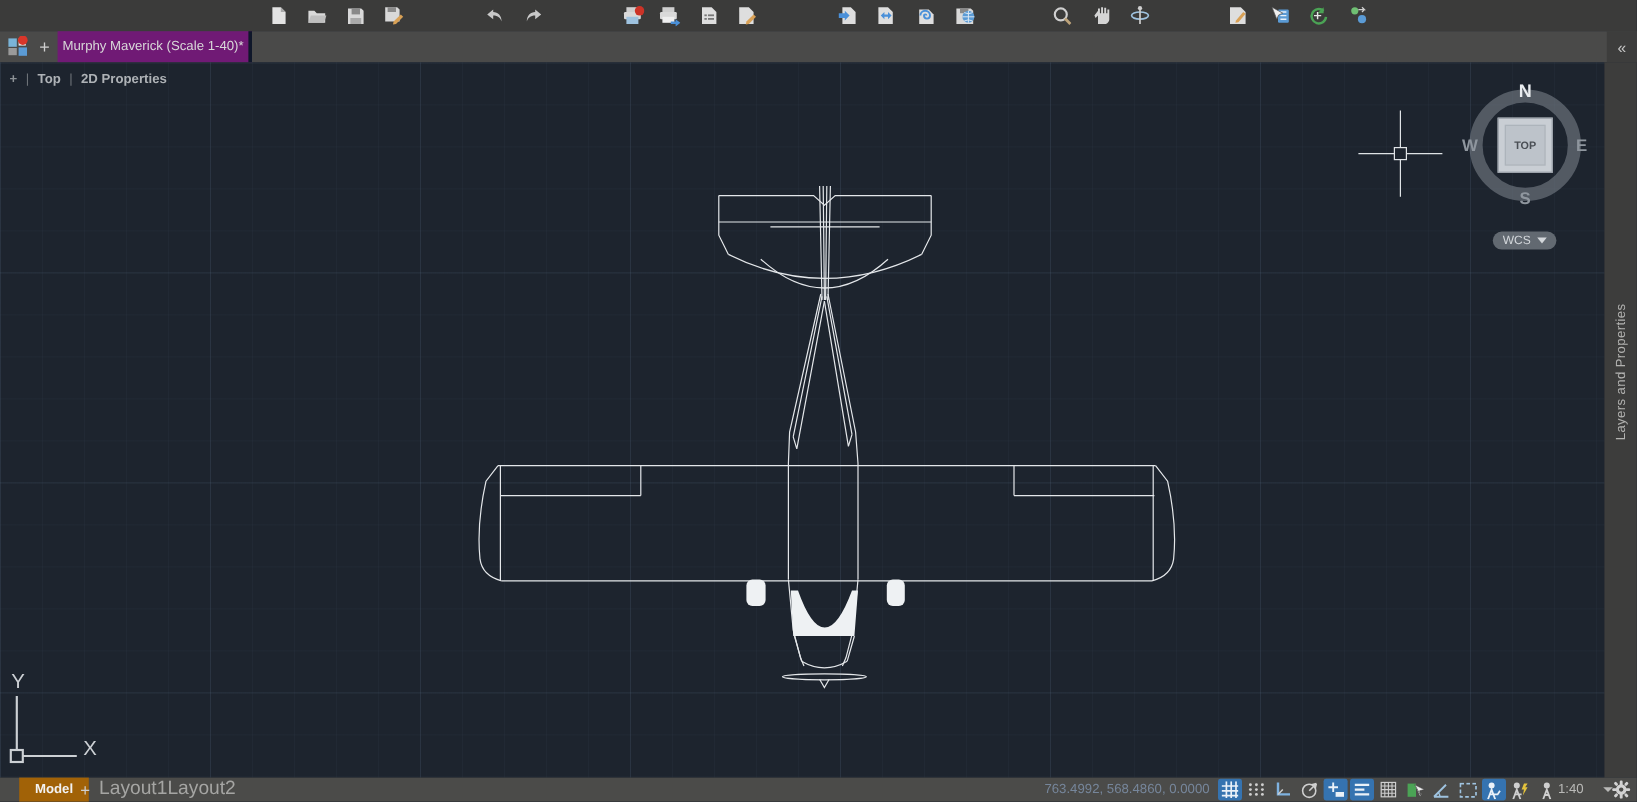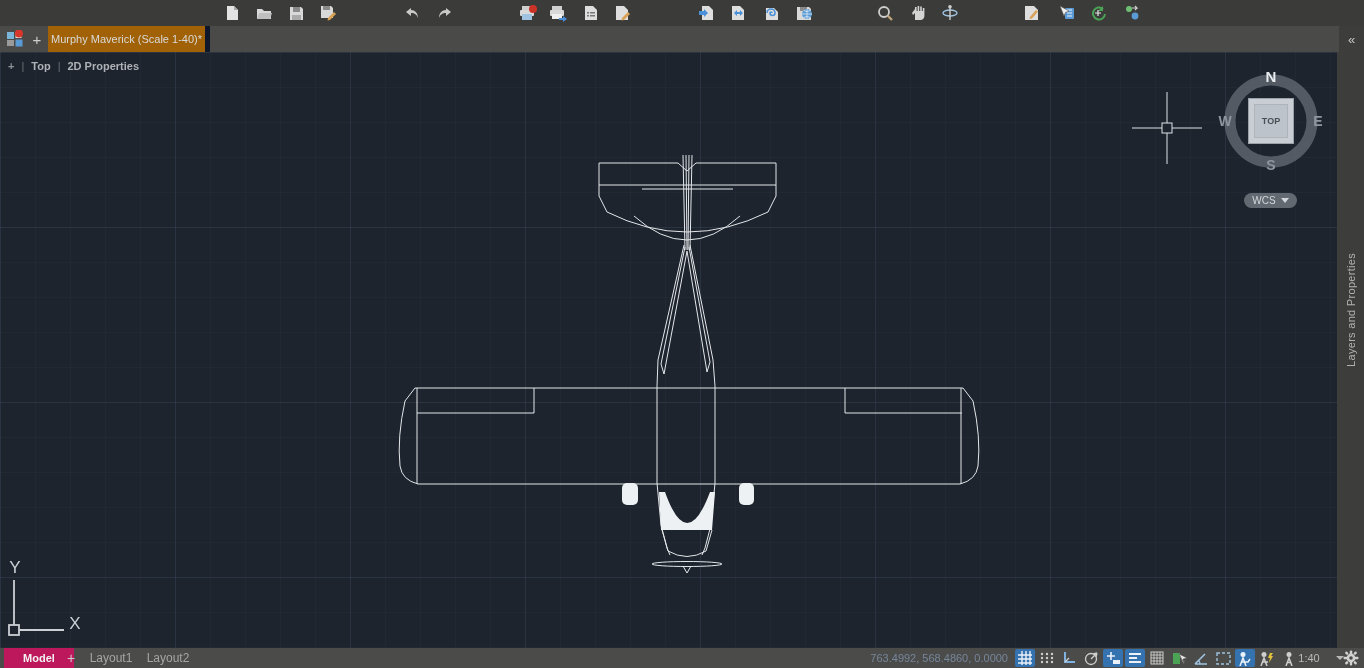--- a/index.html
+++ b/index.html
@@ -11,23 +11,23 @@
   #toolbar { left:0; top:0; width:1364px; height:26px; background:#3b3b3a; }
   .tb-icon { position:absolute; top:4px; width:18px; height:18px; display:flex;
              align-items:center; justify-content:center; cursor:default; }
   .tb-icon svg { display:block; }
 
   
   #tabbar { left:0; top:26px; width:1364px; height:26px; background:#4a4a49; }
   #app-icon { left:6px; top:4px; width:18px; height:18px; }
   #new-tab-btn { left:27px; top:0; width:20px; height:26px; color:#cfcfcf; font-size:15px;
                  display:flex; align-items:center; justify-content:center; }
-  #doc-tab { left:48px; top:0; width:162px; height:26px; background:#a16207;
+  #doc-tab { left:48px; top:0; width:162px; height:26px; background:#701a75;
              color:#d9d9d9; font-size:11px; display:flex; align-items:center;
-             justify-content:center; border-right:5px solid #0f172a; }
+             justify-content:center; border-right:3px solid #0f172a; }
   #collapse-btn { left:1339px; top:26px; width:25px; height:26px; background:#3d3d3c;
                   color:#c6c6c6; font-size:13px; display:flex; align-items:center;
                   justify-content:center; }
 
   
   #canvas { left:0; top:52px; width:1337px; height:596px; background-color:#1d242e;
     background-image:
       linear-gradient(rgba(120,150,185,0.10) 1px, transparent 1px),
       linear-gradient(90deg, rgba(120,150,185,0.10) 1px, transparent 1px),
       linear-gradient(rgba(120,150,185,0.045) 1px, transparent 1px),
@@ -61,26 +61,26 @@
 
   
   #right-strip { left:1337px; top:52px; width:27px; height:596px; background:#3d3d3c;
                  display:flex; align-items:center; justify-content:center; }
   #right-strip-title { writing-mode:vertical-rl; transform:rotate(180deg);
                  color:#b2b2b0; font-size:11px; letter-spacing:0.3px;
                  position:relative; top:-40px; }
 
   
   #statusbar { left:0; top:648px; width:1364px; height:20px; background:#4b4b49; }
-  #model-tab { left:4px; top:0; width:70px; height:20px; background:#be185d; color:#f2f2f2;
+  #model-tab { left:16px; top:0; width:58px; height:20px; background:#a16207; color:#f2f2f2;
                font-size:11px; font-weight:bold; display:flex; align-items:center;
                justify-content:center; }
   #add-layout-btn { left:60px; top:0; width:22px; height:20px; color:#cfcfcf; font-size:14px;
                display:flex; align-items:center; justify-content:center; }
-  .layout-tab { top:0; height:20px; color:#a5a5a3; font-size:12px; display:flex;
+  .layout-tab { top:0; height:20px; color:#a5a5a3; font-size:16px; display:flex;
                align-items:center; justify-content:center; }
   #layout1-tab { left:84px; width:54px; }
   #layout2-tab { left:140px; width:56px; }
   #coord-readout { left:845px; top:0; width:163px; height:20px; line-height:20px;
                text-align:right; color:#76869b; font-size:11px; }
   .st-icon { position:absolute; top:1px; width:20px; height:18px; border-radius:2px;
              display:flex; align-items:center; justify-content:center; }
   .st-icon.active { background:#3573b0; }
   #scale-btn { left:1301px; top:0; width:40px; height:20px; color:#b9b9b7; font-size:11px;
              display:flex; align-items:center; justify-content:center; gap:16px; }

